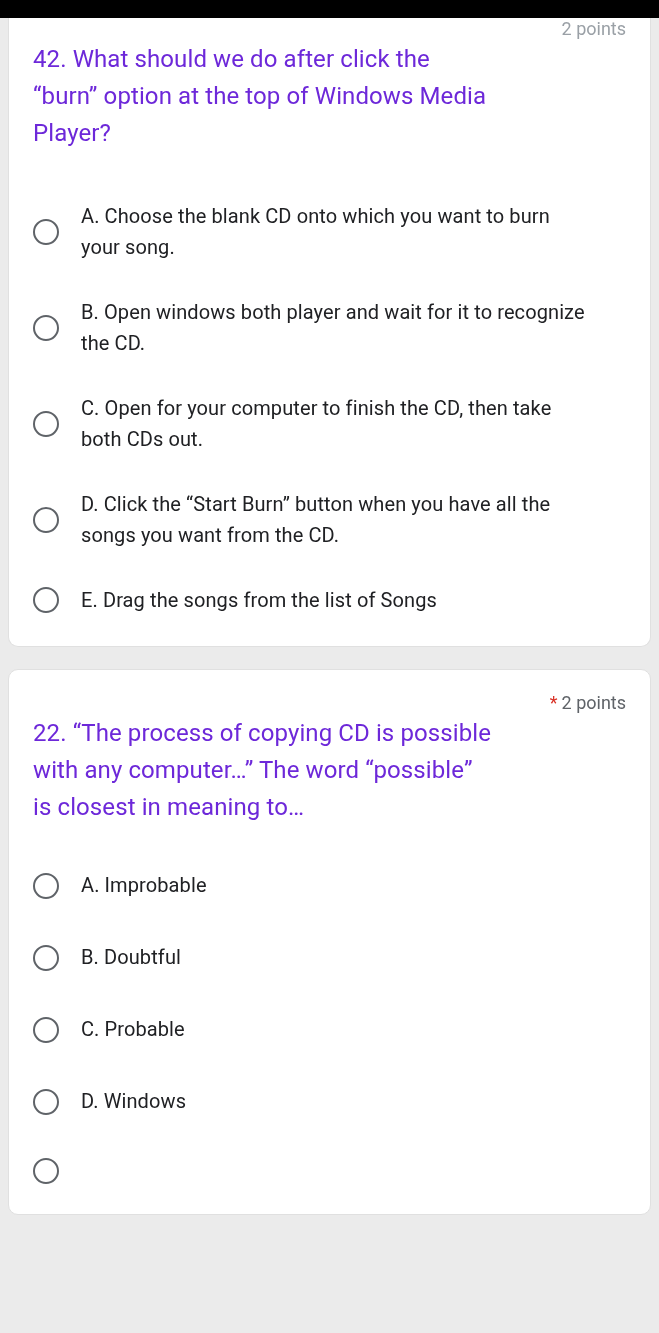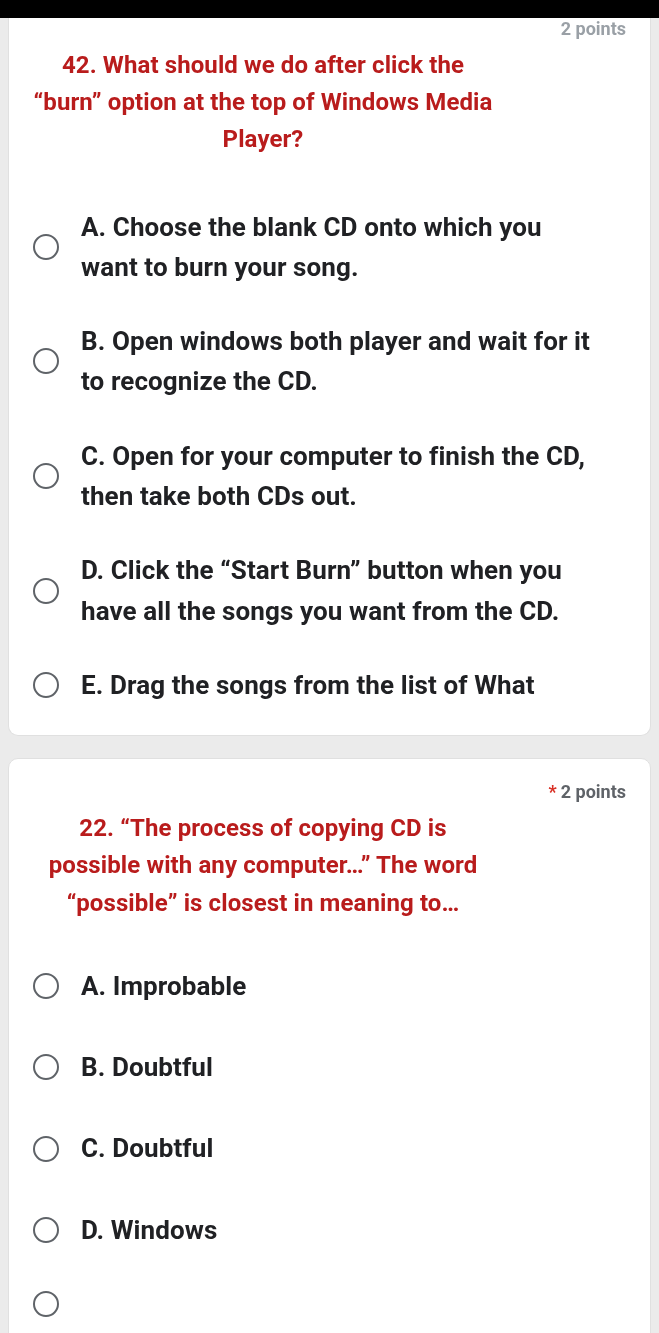--- a/index.html
+++ b/index.html
@@ -13,21 +13,20 @@
   .topbar {
     height: 18px;
     background: #000;
   }
   .card {
     background: #fff;
     border-radius: 10px;
     margin: 0 8px 22px 8px;
     padding: 22px 24px 30px 24px;
     border: 1px solid #e0e0e0;
-    font-weight: bold;
   }
   .card.first {
     border-top-left-radius: 0;
     border-top-right-radius: 0;
     margin-top: 0;
     border-top: none;
     padding-top: 4px;
   }
   .points-row {
     display: flex;
@@ -39,26 +38,25 @@
   .points-row.cut {
     color: #9aa0a6;
     margin-top: -4px;
   }
   .required {
     color: #d93025;
     margin-right: 4px;
   }
   .question-title {
     font-size: 24px;
-    color: #b91c1c;
+    color: #6d28d9;
     line-height: 1.55;
-    margin-top: 16px;
+    margin-top: 10px;
     max-width: 460px;
     letter-spacing: 0.1px;
-    text-align: center;
   }
   .options {
     margin-top: 48px;
     display: flex;
     flex-direction: column;
     gap: 34px;
   }
   .options.tight {
     margin-top: 44px;
     gap: 41px;
@@ -70,21 +68,21 @@
   }
   .radio {
     flex: 0 0 auto;
     width: 26px;
     height: 26px;
     border: 2.5px solid #5f6368;
     border-radius: 50%;
     background: #fff;
   }
   .option-text {
-    font-size: 26px;
+    font-size: 20px;
     color: #202124;
     line-height: 1.55;
     max-width: 510px;
     letter-spacing: 0.1px;
   }
 </style>
 </head>
 <body>
 
 <div class="topbar"></div>
@@ -104,21 +102,21 @@
     <label class="option">
       <span class="radio"></span>
       <span class="option-text">C. Open for your computer to finish the CD, then take both CDs out.</span>
     </label>
     <label class="option">
       <span class="radio"></span>
       <span class="option-text">D. Click the “Start Burn” button when you have all the songs you want from the CD.</span>
     </label>
     <label class="option">
       <span class="radio"></span>
-      <span class="option-text">E. Drag the songs from the list of What</span>
+      <span class="option-text">E. Drag the songs from the list of Songs</span>
     </label>
   </div>
 </div>
 
 <div class="card">
   <div class="points-row">
     <span class="required">*</span>
     <span>2 points</span>
   </div>
   <div class="question-title">22. “The process of copying CD is possible with any computer…” The word “possible” is closest in meaning to…</div>
@@ -126,21 +124,21 @@
     <label class="option">
       <span class="radio"></span>
       <span class="option-text">A. Improbable</span>
     </label>
     <label class="option">
       <span class="radio"></span>
       <span class="option-text">B. Doubtful</span>
     </label>
     <label class="option">
       <span class="radio"></span>
-      <span class="option-text">C. Doubtful</span>
+      <span class="option-text">C. Probable</span>
     </label>
     <label class="option">
       <span class="radio"></span>
       <span class="option-text">D. Windows</span>
     </label>
     <label class="option">
       <span class="radio"></span>
     </label>
   </div>
 </div>

